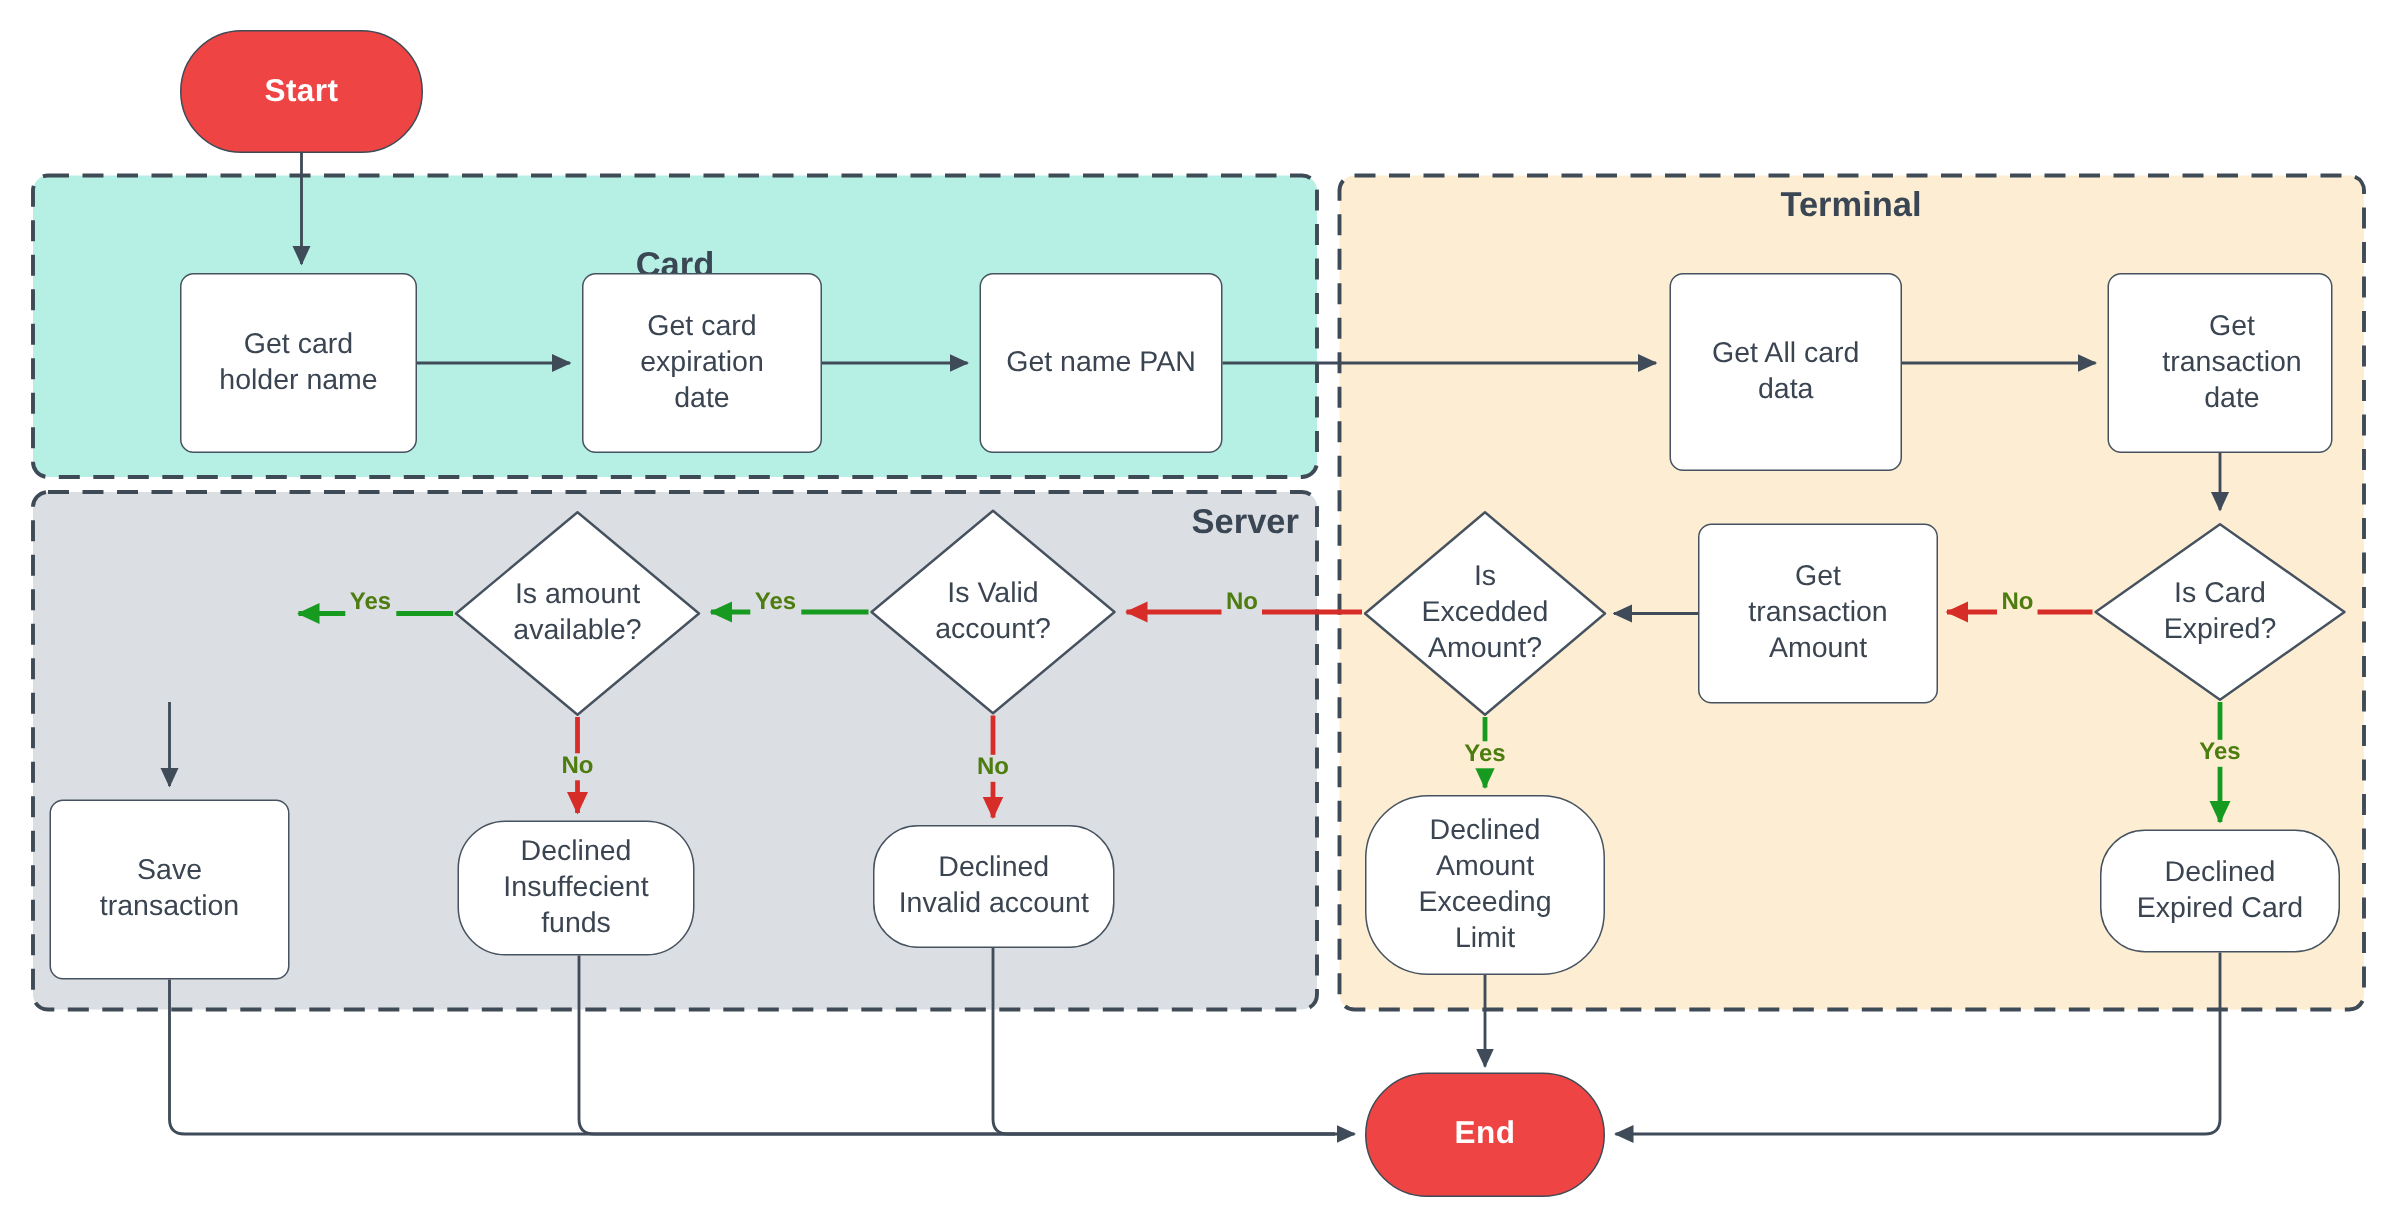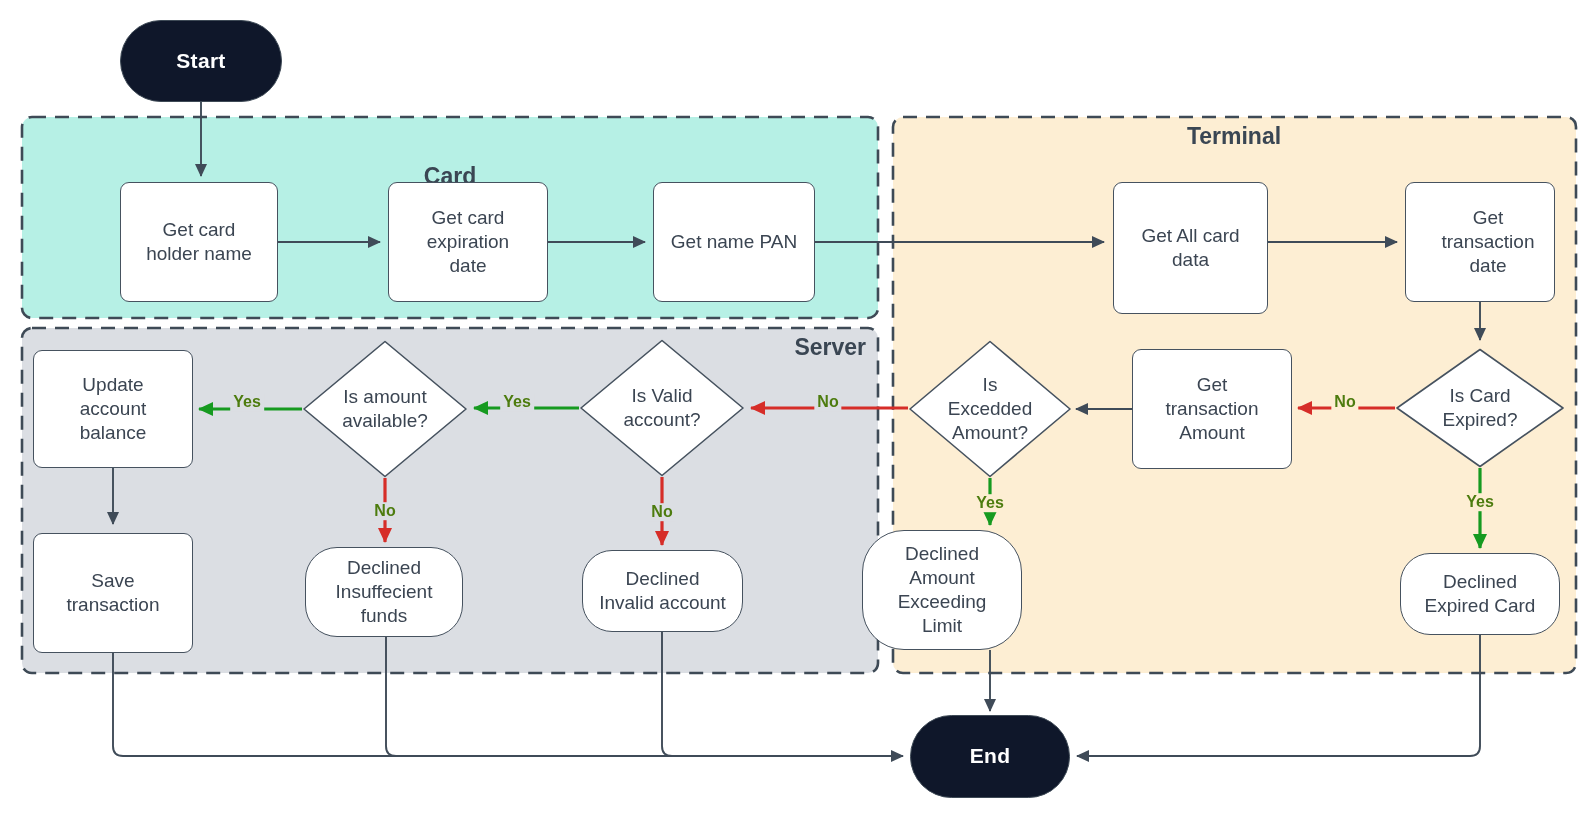--- a/index.html
+++ b/index.html
@@ -3,21 +3,21 @@
 <meta charset="utf-8">
 <style>
   html,body{margin:0;padding:0;background:#ffffff;}
   #canvas{position:relative;width:1595px;height:818px;background:#ffffff;overflow:hidden;
           font-family:"Liberation Sans",sans-serif;color:#3b4552;}
   #edge-layer{position:absolute;left:0;top:0;width:1595px;height:818px;}
   .node{position:absolute;display:flex;align-items:center;justify-content:center;text-align:center;
         box-sizing:border-box;font-size:19px;line-height:1.26;color:#3b4552;}
   .rect{background:#ffffff;border:1.6px solid #46525f;border-radius:9px;}
   .term{background:#ffffff;border:1.6px solid #46525f;}
-  .pill{background:#0f172a;border:1.6px solid #3e4a56;border-radius:42px;
+  .pill{background:#ef4444;border:1.6px solid #3e4a56;border-radius:42px;
         color:#ffffff;font-weight:700;font-size:21px;letter-spacing:.3px;}
   .diamond{background:transparent;}
   .diamond svg{position:absolute;inset:0;}
   .diamond span{position:relative;z-index:1;}
   .lane-label{position:absolute;font-size:23px;font-weight:700;color:#3a4653;}
   .edge-label{position:absolute;transform:translate(-50%,-50%);font-size:16px;font-weight:700;
               color:#4d7c0f;padding:0 3px;line-height:1.1;z-index:2;}
   .bg-terminal{background:#fdeed3;}
   .bg-server{background:#dbdee3;}
   .node span{display:inline-block;}
@@ -128,37 +128,34 @@
     <span style="max-width:104px;">Is Valid account?</span>
   </div>
 
   <div class="node diamond" style="left:302px;top:340px;width:166px;height:138px;">
     <svg viewBox="0 0 166 138">
         <polygon points="83,1.5 164,69 83,136.5 2,69" fill="#ffffff" stroke="#46525f" stroke-width="1.6" stroke-linejoin="round"></polygon>
       </svg>
     <span style="max-width:104px;">Is amount available?</span>
   </div>
 
-  <div class="node rect" style="left:33px;top:350px;width:160px;height:118px;">
-    <span style="max-width:92px;">Update account balance</span>
-  </div>
 
   <div class="node rect" style="left:33px;top:533px;width:160px;height:120px;">
     <span style="max-width:120px;">Save transaction</span>
   </div>
 
   <div class="node term" style="left:305px;top:547px;width:158px;height:90px;border-radius:32px;">
     <span style="max-width:120px;">Declined Insuffecient funds</span>
   </div>
 
   <div class="node term" style="left:582px;top:550px;width:161px;height:82px;border-radius:30px;">
     <span style="max-width:132px;">Declined Invalid account</span>
   </div>
 
-  <div class="node term" style="left:862px;top:530px;width:160px;height:120px;border-radius:42px;">
+  <div class="node term" style="left:910px;top:530px;width:160px;height:120px;border-radius:42px;">
     <span style="max-width:104px;">Declined Amount Exceeding Limit</span>
   </div>
 
   <div class="node term" style="left:1400px;top:553px;width:160px;height:82px;border-radius:30px;">
     <span style="max-width:124px;">Declined Expired Card</span>
   </div>
 
   <div class="node pill" style="left:910px;top:715px;width:160px;height:83px;">
     <span>End</span>
   </div>

